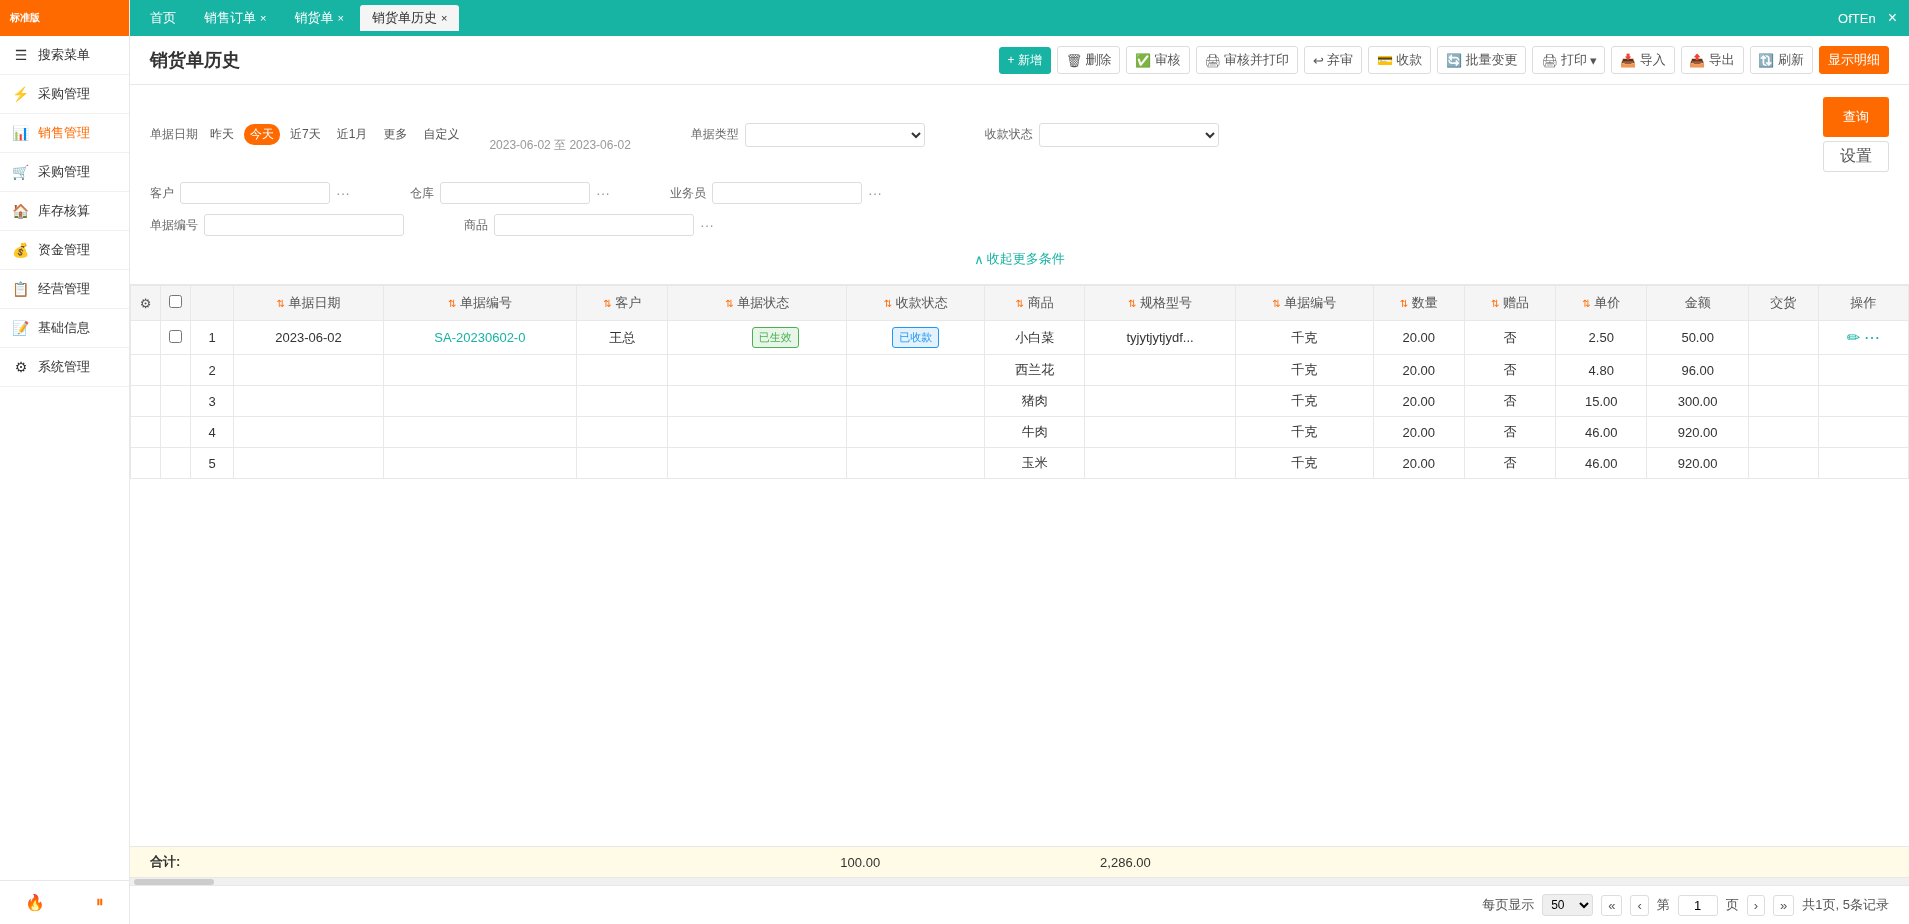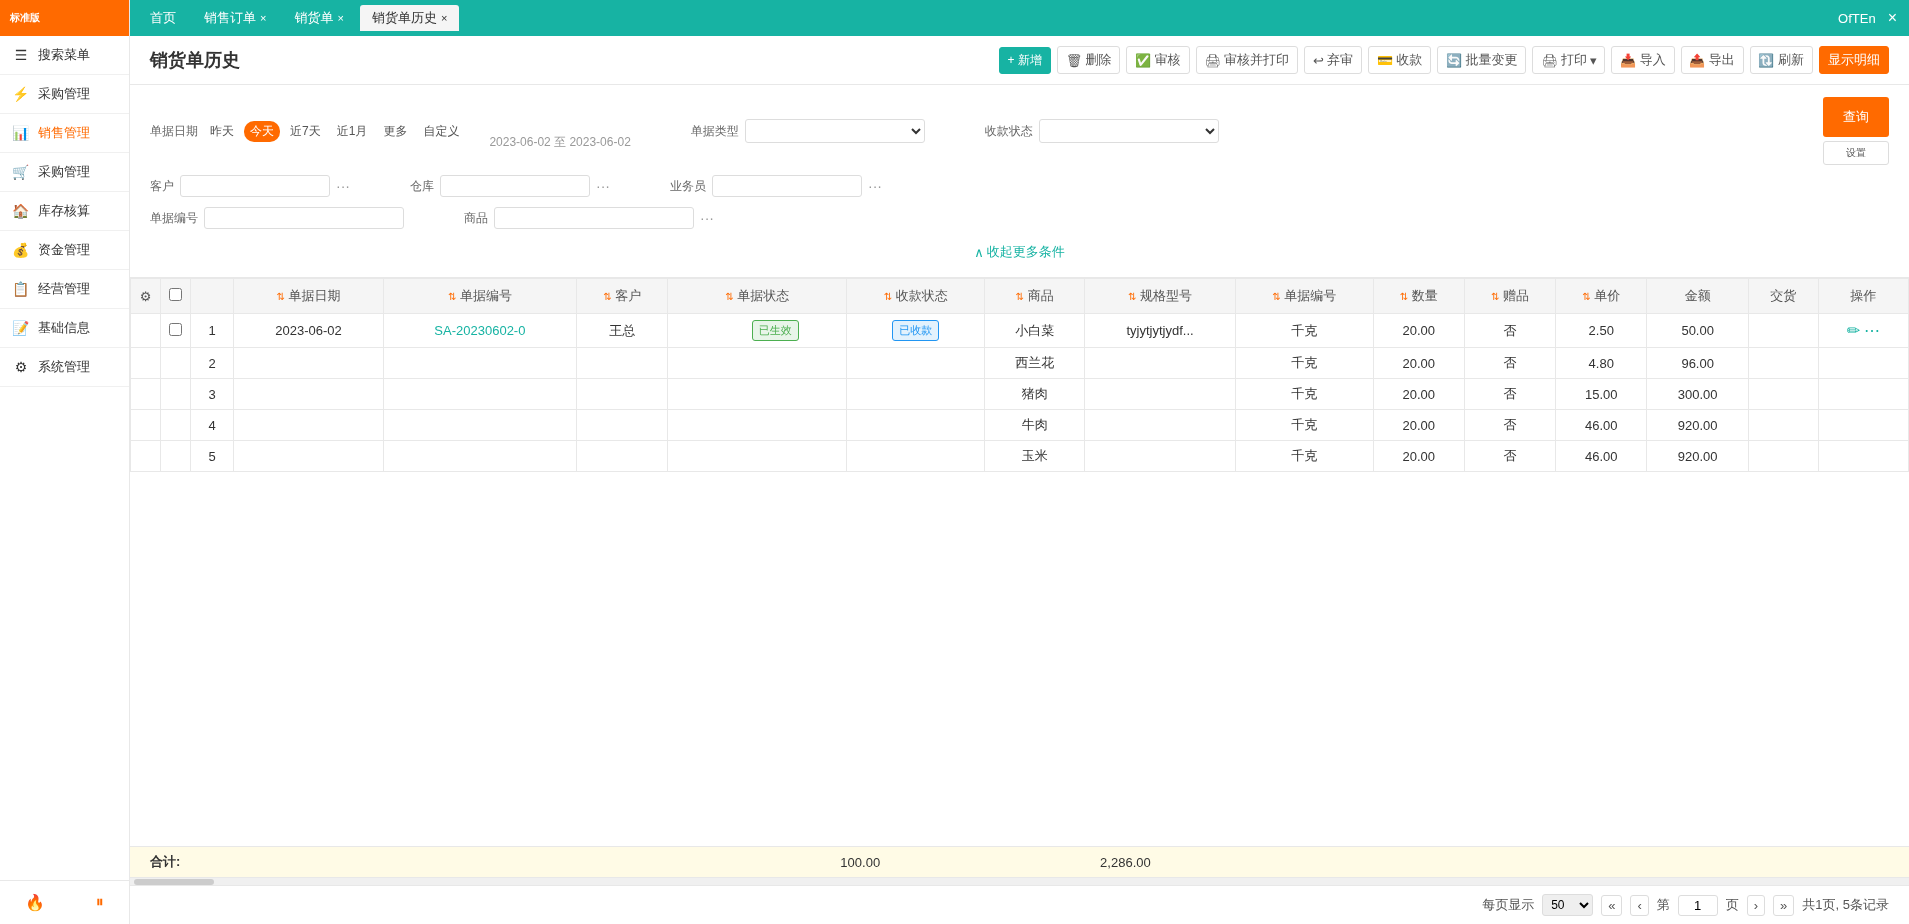--- a/index.html
+++ b/index.html
@@ -155,21 +155,21 @@
     .date-range { font-size: 12px; color: #999; margin-top: 8px; }
     .ellipsis-btn { color: #999; cursor: pointer; font-size: 14px; }
     .collapse-row { display: flex; justify-content: center; padding: 4px 0; }
     .collapse-btn { color: #17b3a3; cursor: pointer; font-size: 12px; display: flex; align-items: center; gap: 3px; }
     .query-btn {
       background: #ff6a00; color: #fff; border: none; padding: 11px 20px;
       border-radius: 3px; cursor: pointer; font-size: 13px;
     }
     .setting-btn {
       background: #fff; color: #555; border: 1px solid #ddd; padding: 4px 14px;
-      border-radius: 3px; cursor: pointer; font-size: 10px;
+      border-radius: 3px; cursor: pointer; font-size: 16px;
     }
     .filter-actions { display: flex; flex-direction: column; gap: 4px; }
 
     
     .table-container {
       flex: 1;
       background: #fff;
       margin: 0;
       overflow: auto;
     }

